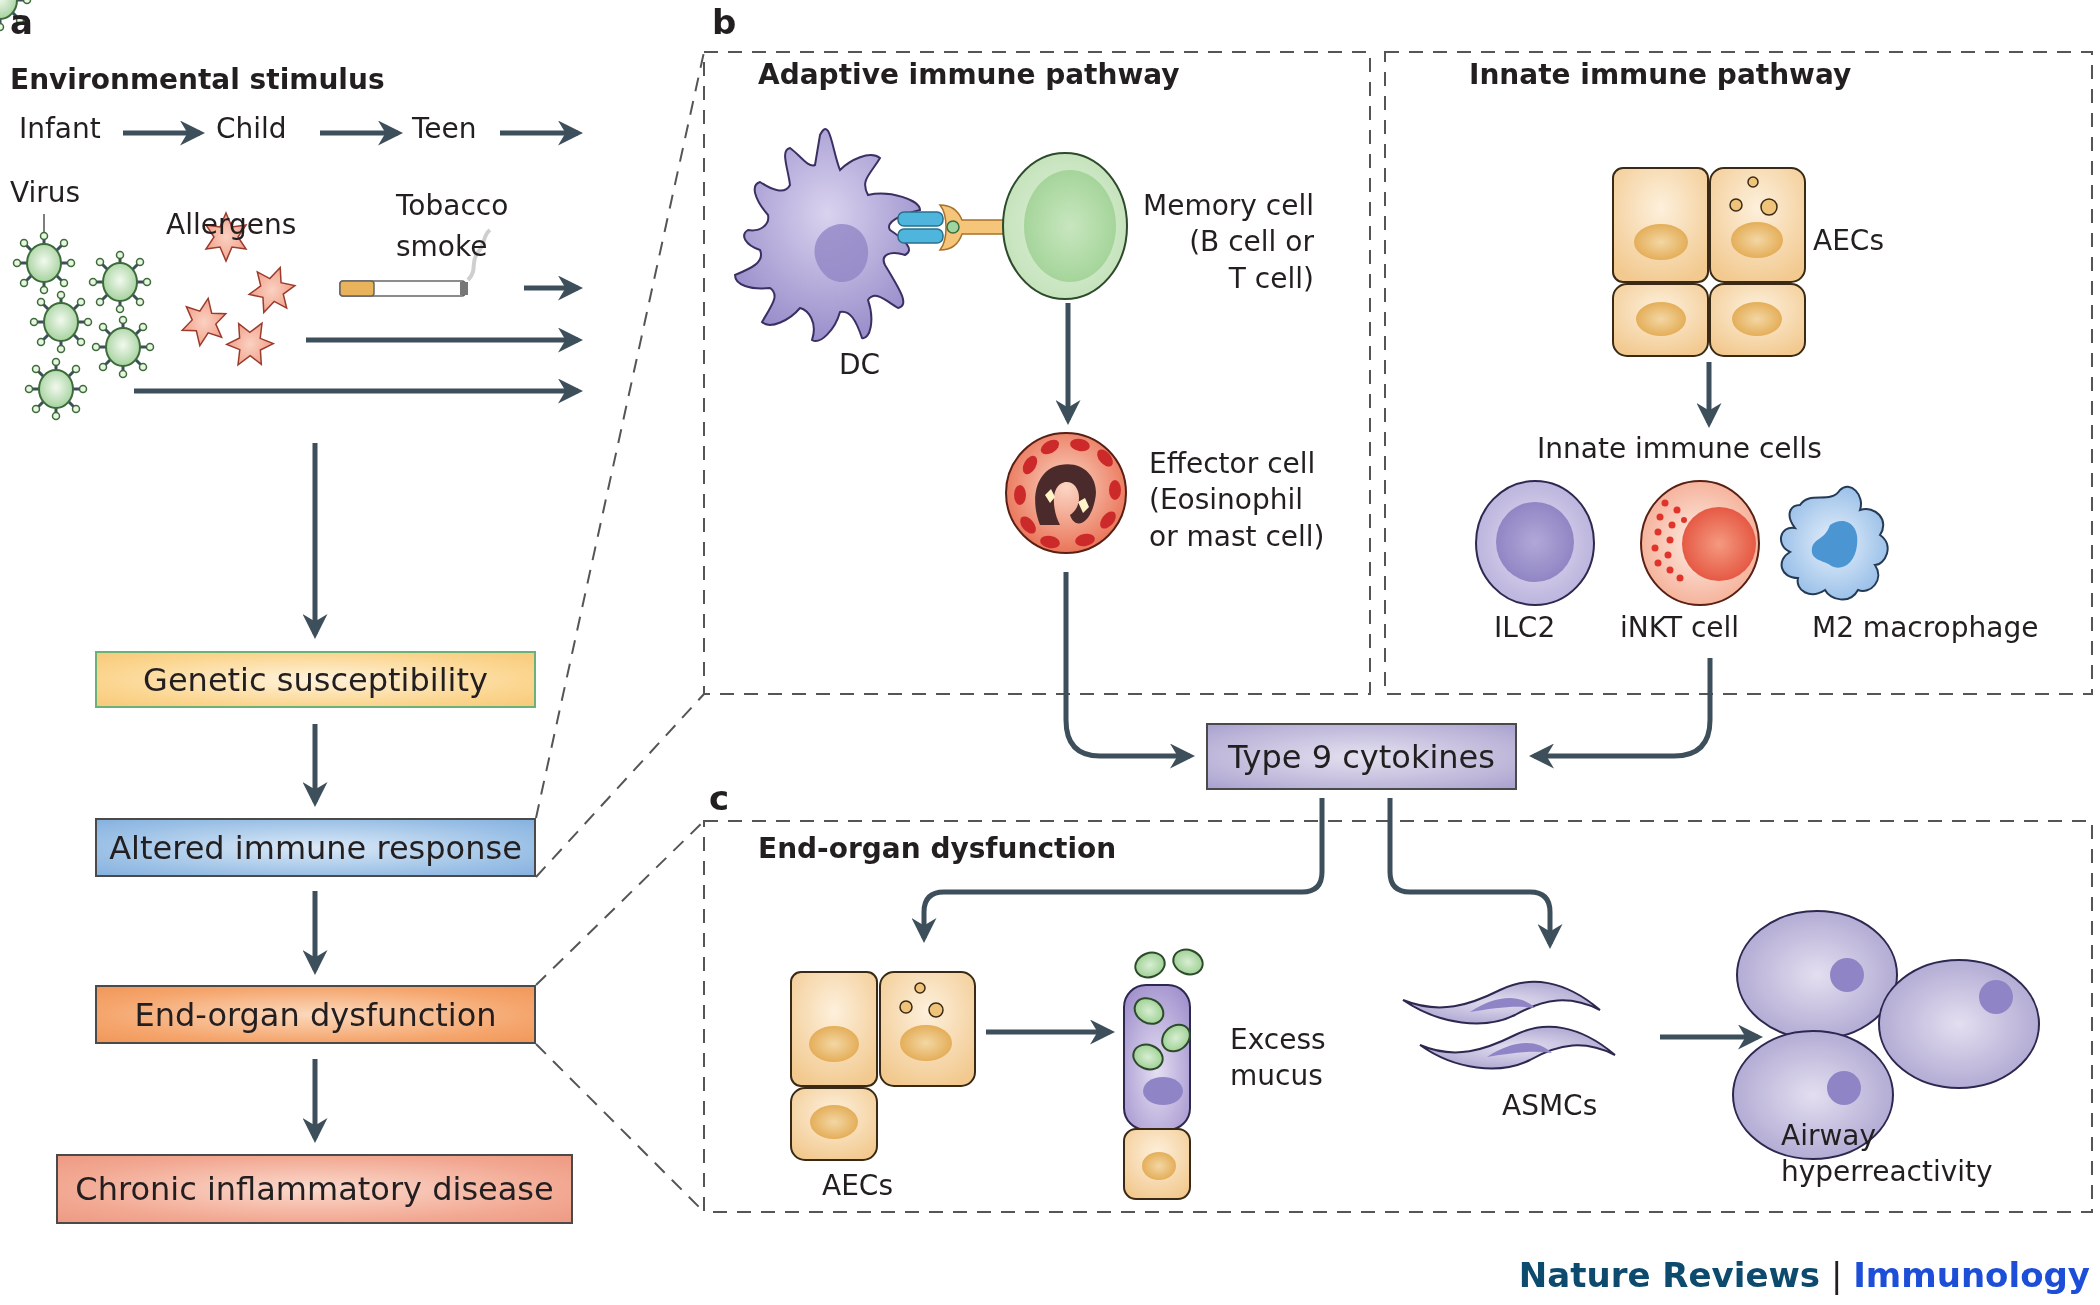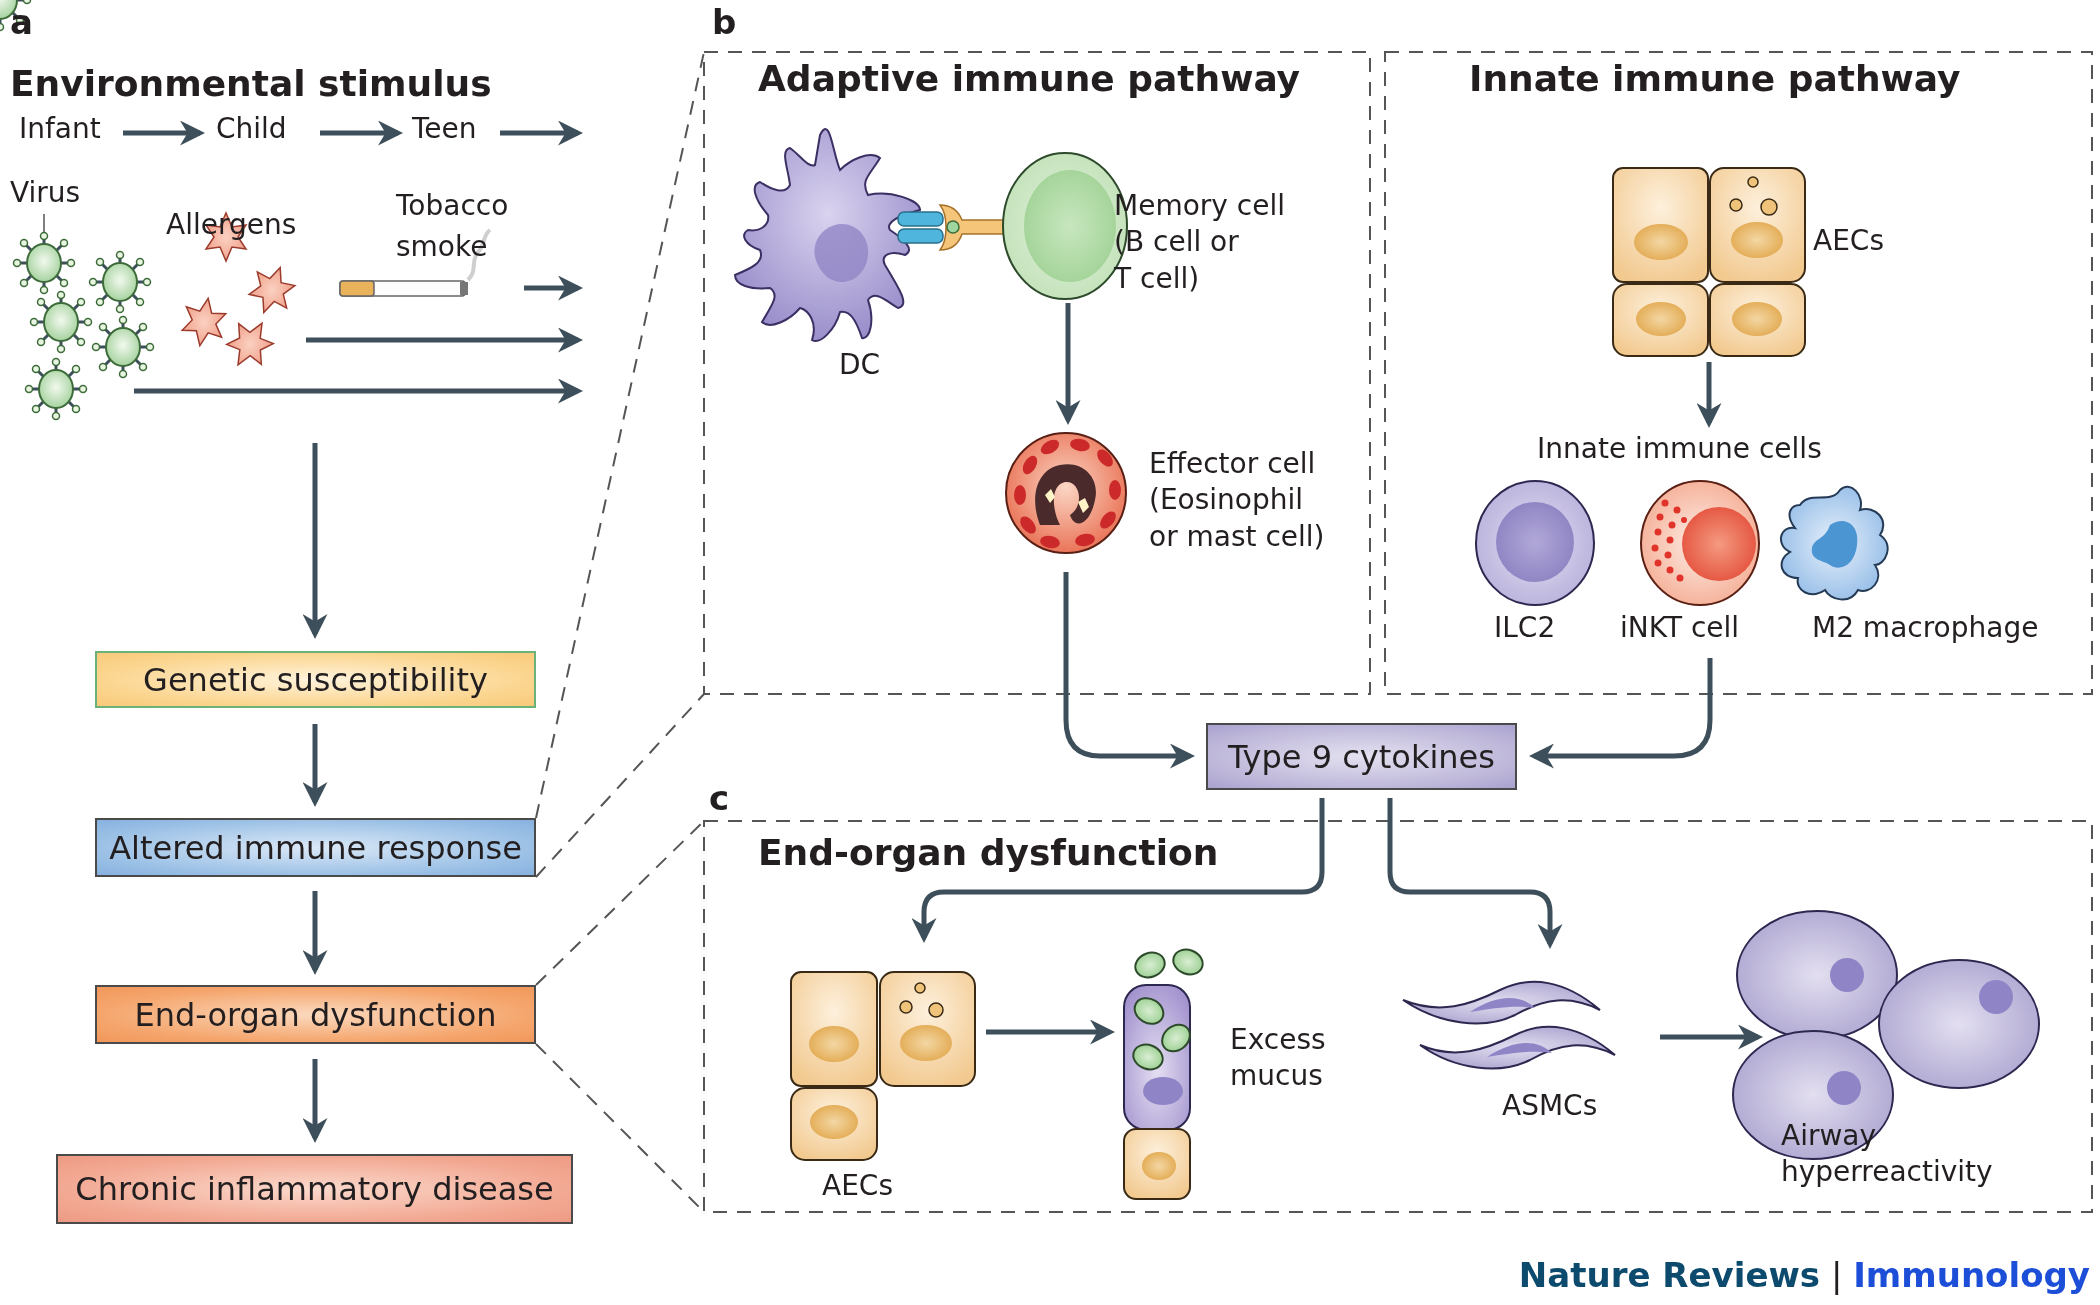--- a/index.html
+++ b/index.html
@@ -1,20 +1,20 @@
 <!DOCTYPE html>
 <html><head>
 <meta charset="utf-8">
 <style>
   html, body { margin: 0; padding: 0; background: #ffffff; }
   body { width: 2100px; height: 1305px; position: relative; overflow: hidden;
          font-family: "DejaVu Sans", sans-serif; color: #231f20; }
   .abs { position: absolute; }
   .panel-letter { font-family: "DejaVu Sans", sans-serif; font-weight: bold; font-size: 34px; }
-  .heading { font-weight: bold; font-size: 36px; white-space: nowrap; }
+  .heading { font-weight: bold; font-size: 28px; white-space: nowrap; }
   .label { font-size: 28px; white-space: nowrap; line-height: 1.3; }
   .box { position: absolute; display: flex; align-items: center; justify-content: center;
          font-size: 32px; white-space: nowrap; box-sizing: border-box; border: 2px solid #4a4a4a; }
   .box-genetic { background: radial-gradient(ellipse at center, #fff3dc 0%, #fbd58e 70%, #f8c97a 100%); border-color: #6bb27a; }
   .box-altered { background: radial-gradient(ellipse at center, #dbe9f7 0%, #9cc1e6 70%, #86b1df 100%); }
   .box-endorgan { background: radial-gradient(ellipse at center, #fbd9bd 0%, #f5a56c 70%, #f1975a 100%); }
   .box-chronic { background: radial-gradient(ellipse at center, #fbd9cc 0%, #f2a892 70%, #ee9a83 100%); }
   .box-cytokines { background: radial-gradient(ellipse at center, #e4e1f0 0%, #bbb4d8 75%, #a9a1cf 100%); }
   svg.overlay { position: absolute; left: 0; top: 0; }
   .footer { font-size: 34px; white-space: nowrap; }
@@ -334,21 +334,21 @@
 <div class="box box-endorgan" style="left:95px; top:985px; width:441px; height:59px;">
   <span>End-organ dysfunction</span>
 </div>
 <div class="box box-chronic" style="left:56px; top:1154px; width:517px; height:70px;">
   <span>Chronic inflammatory disease</span>
 </div>
 
 <div class="abs panel-letter" style="left:712px; top:2px;">b</div>
 <div class="abs heading" style="left:758px; top:58px;">Adaptive immune pathway</div>
 <div class="abs label" style="left:839px; top:347px;">DC</div>
-<div class="abs label" style="left:1114px; top:188px;">
+<div class="abs label" style="left:1143px; top:188px;text-align:right;">
   <div>Memory cell</div>
   <div>(B cell or</div>
   <div>T cell)</div>
 </div>
 <div class="abs label" style="left:1149px; top:446px;">
   <div>Effector cell</div>
   <div>(Eosinophil</div>
   <div>or mast cell)</div>
 </div>
 <div class="abs heading" style="left:1469px; top:58px;">Innate immune pathway</div>

